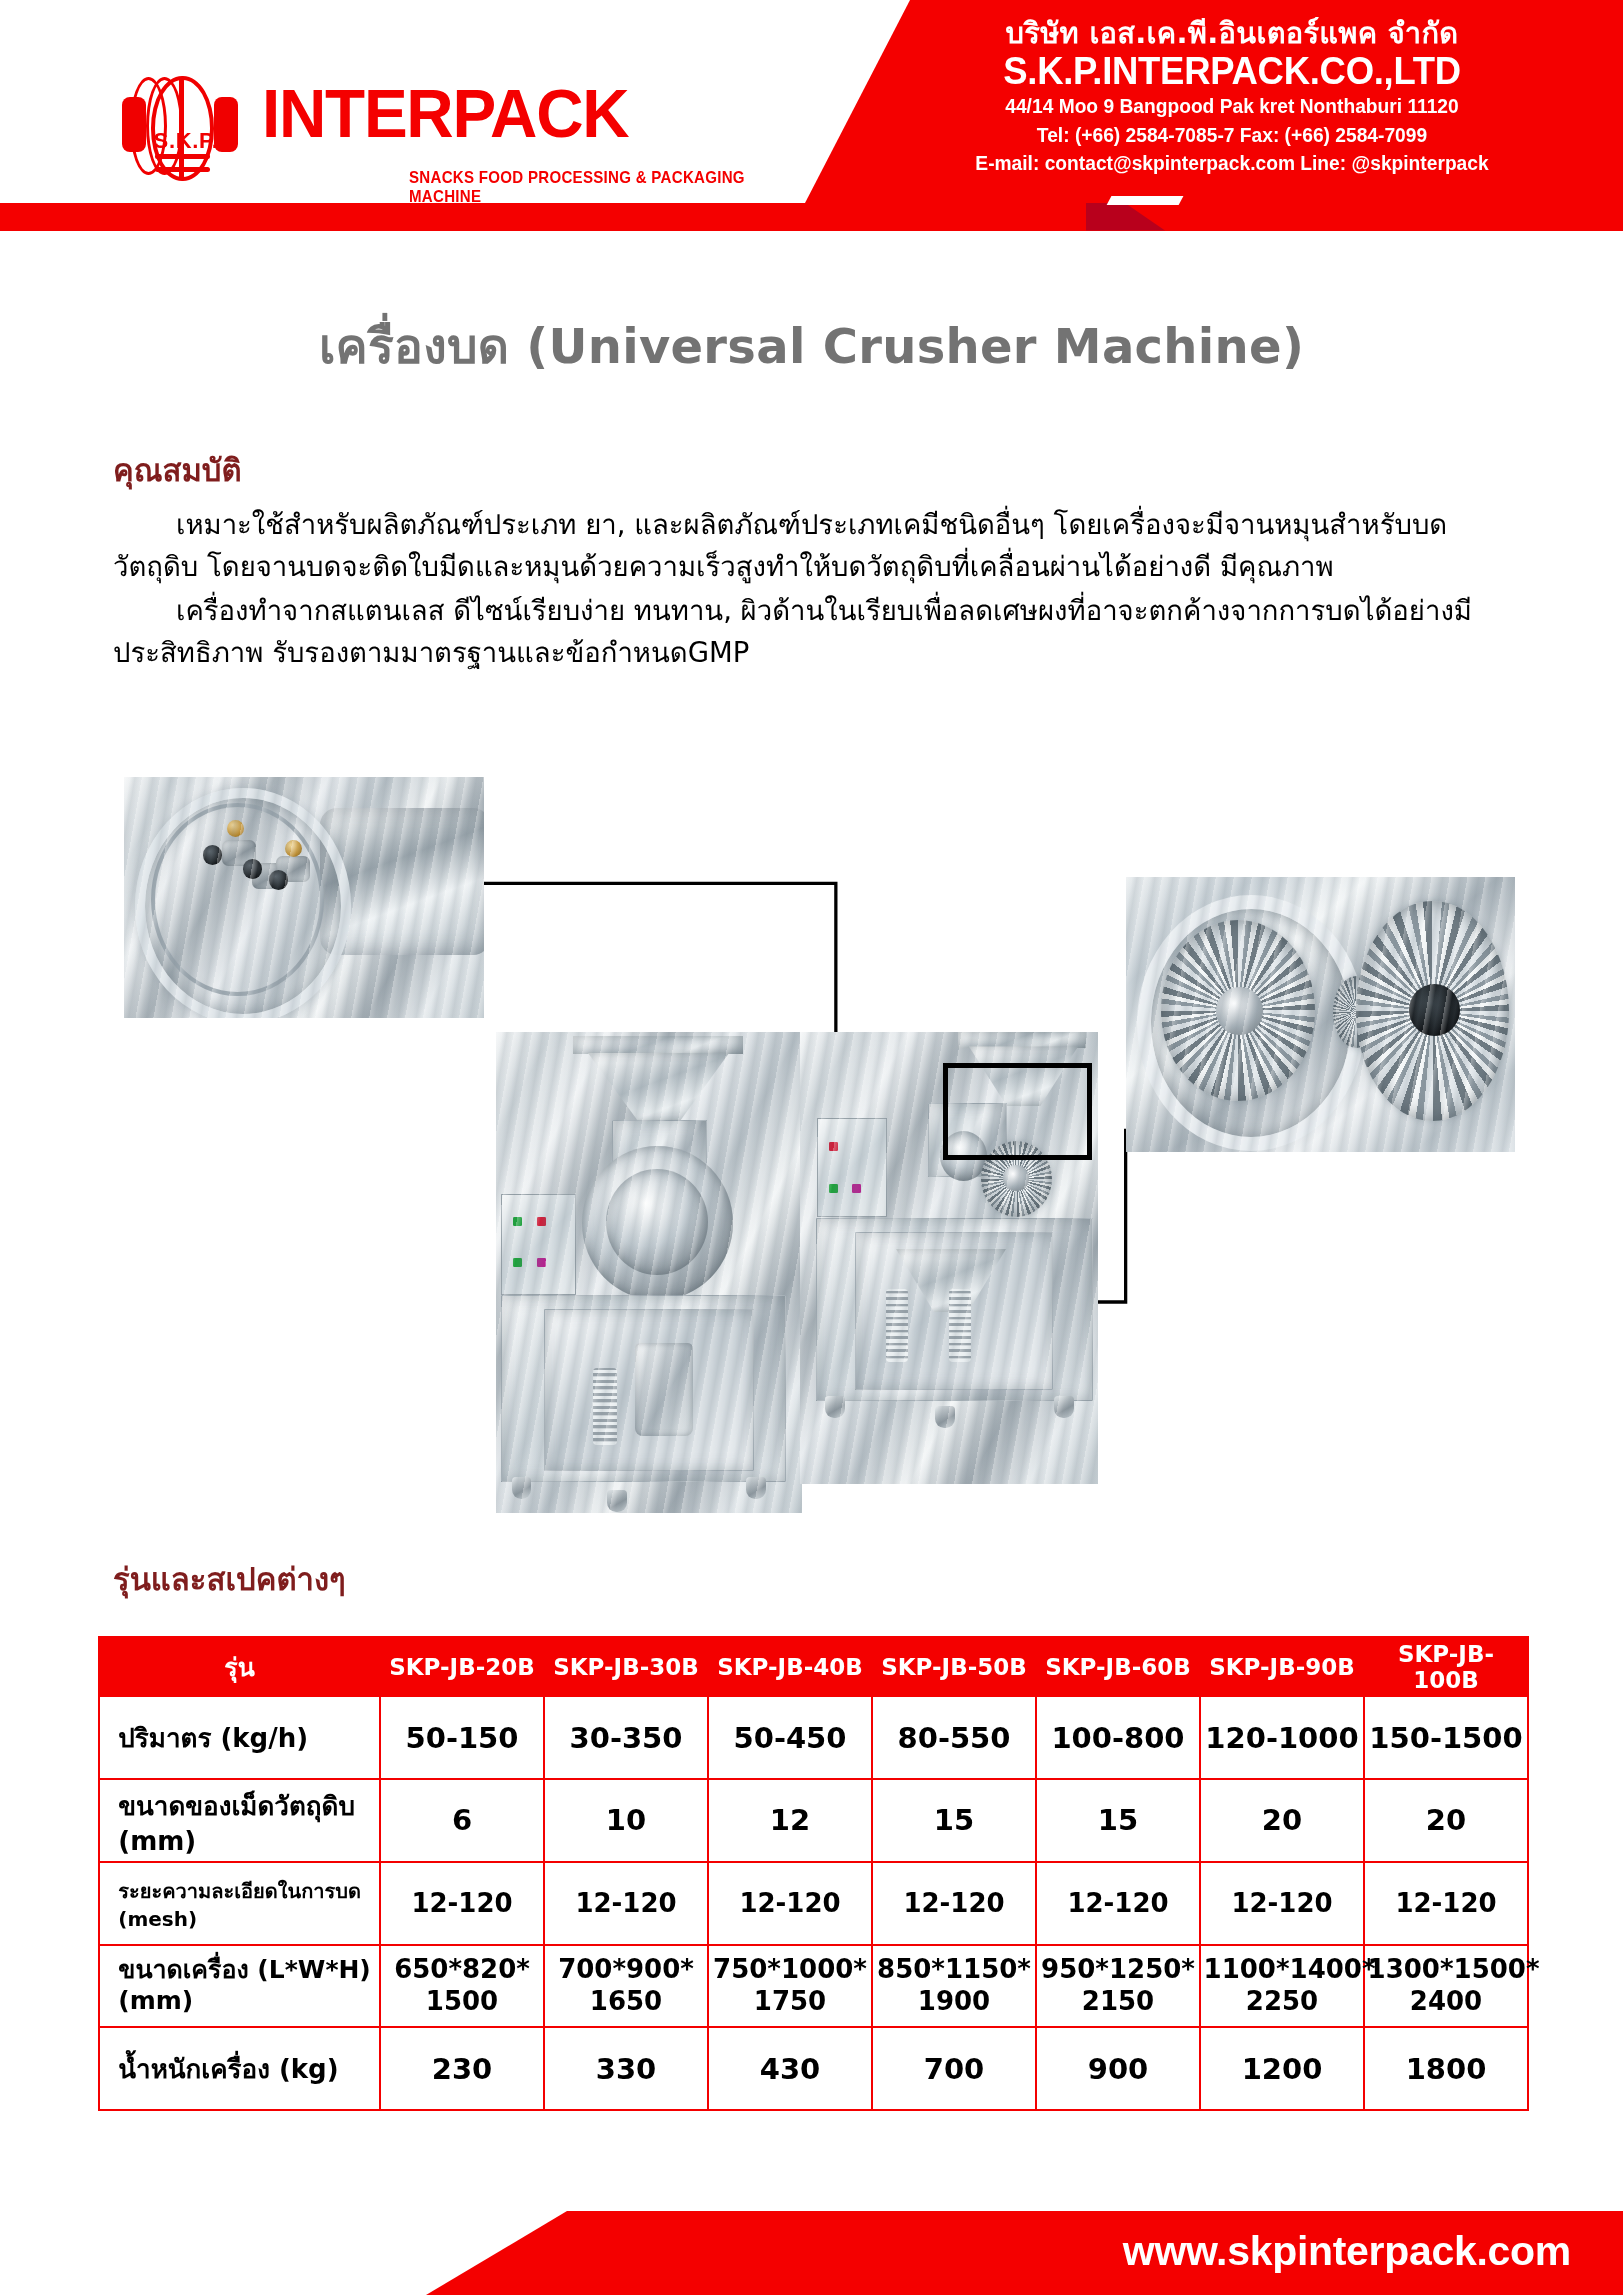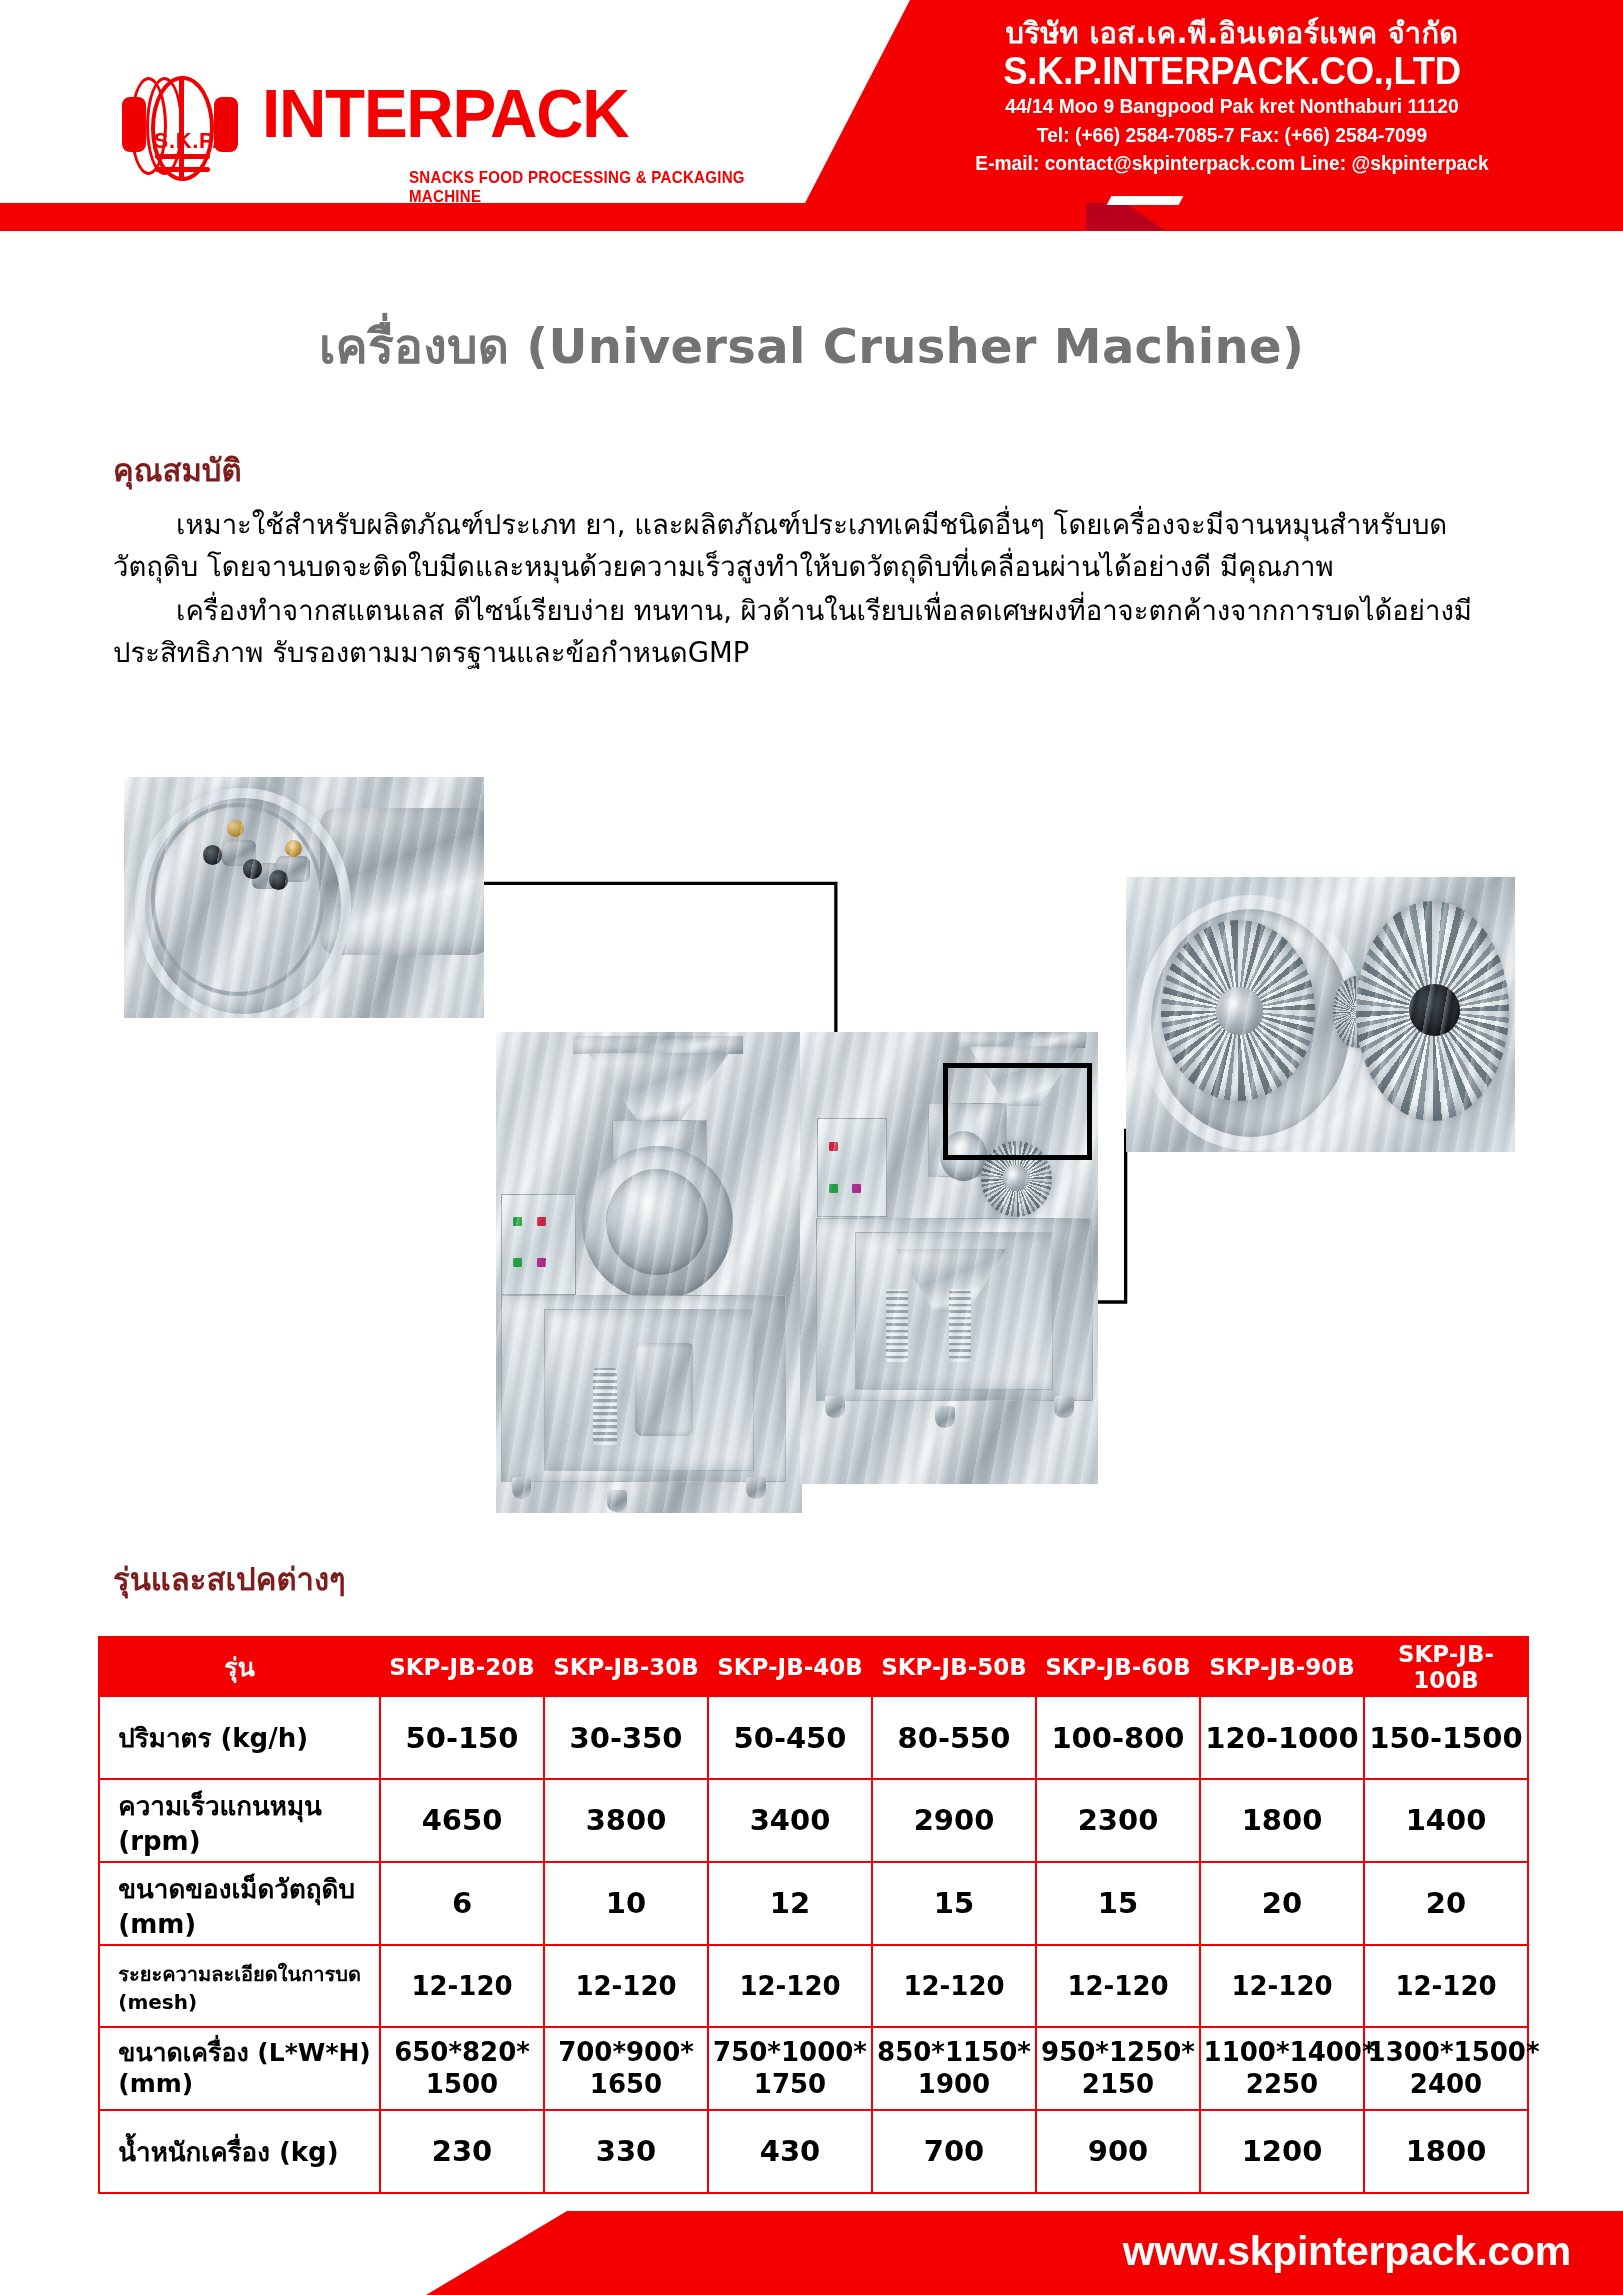--- a/index.html
+++ b/index.html
@@ -620,30 +620,20 @@
   <tbody>
     <tr>
       <td class="rowlabel">ปริมาตร (kg/h)</td>
       <td>50-150</td>
       <td>30-350</td>
       <td>50-450</td>
       <td>80-550</td>
       <td>100-800</td>
       <td>120-1000</td>
       <td>150-1500</td>
-    </tr>
-    <tr>
-      <td class="rowlabel">ความเร็วแกนหมุน (rpm)</td>
-      <td>4650</td>
-      <td>3800</td>
-      <td>3400</td>
-      <td>2900</td>
-      <td>2300</td>
-      <td>1800</td>
-      <td>1400</td>
     </tr>
     <tr>
       <td class="rowlabel">ขนาดของเม็ดวัตถุดิบ (mm)</td>
       <td>6</td>
       <td>10</td>
       <td>12</td>
       <td>15</td>
       <td>15</td>
       <td>20</td>
       <td>20</td>

